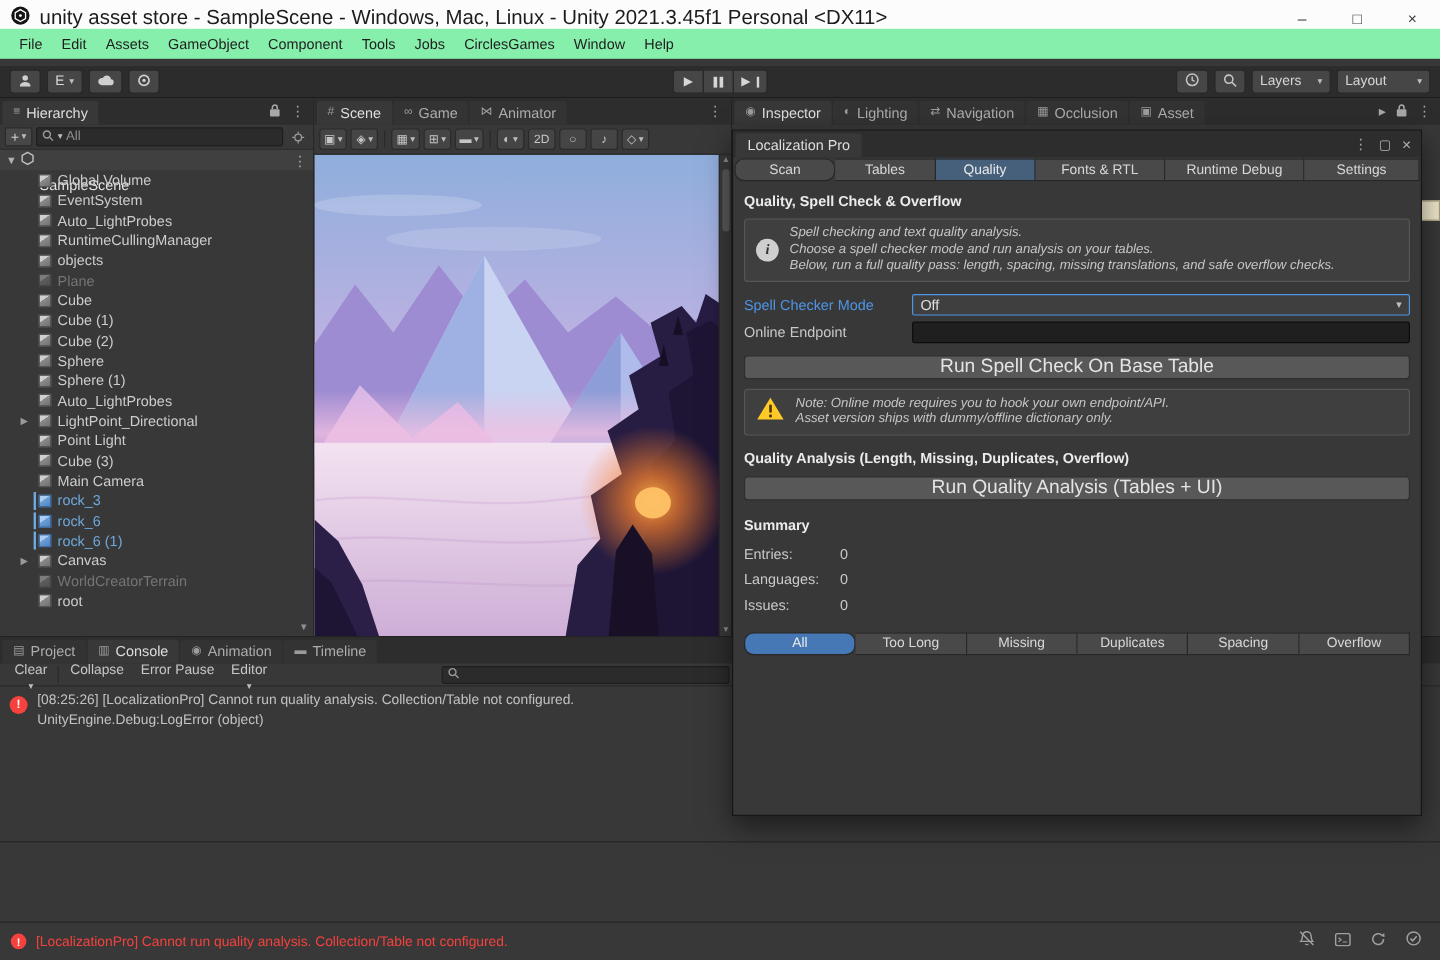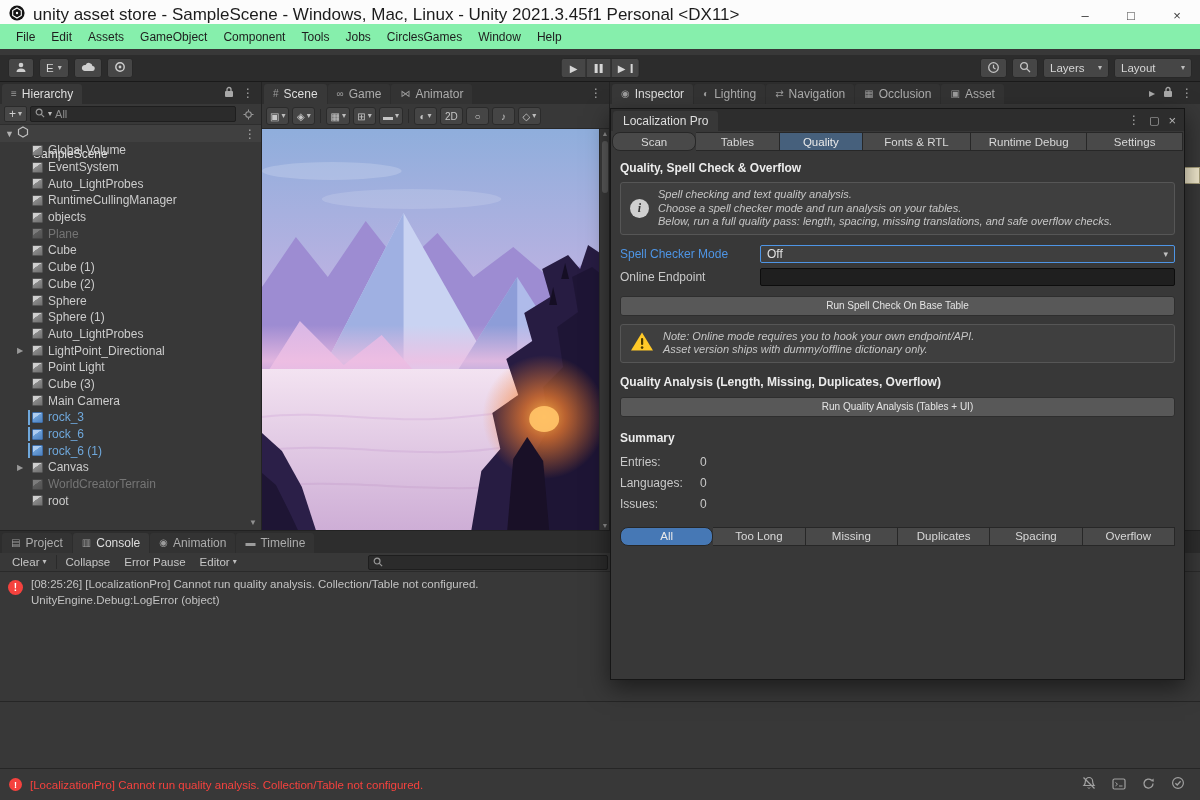--- a/index.html
+++ b/index.html
@@ -123,32 +123,32 @@
     font-family:"Liberation Serif",serif;font-style:italic;}
   .help-lines{font-size:11px;line-height:13.6px;color:#C6C6C6;font-style:italic;}
   .form-row{display:flex;align-items:center;height:21px;margin-bottom:2px;}
   .form-label{width:140px;font-size:12px;color:#C9C9C9;flex:0 0 auto;}
   .form-label.blue{color:var(--accent-blue,#5599E0);}
   .dropdown{flex:1;height:18px;background:#3F3F3F;border:1px solid var(--accent-blue,#4A90E2);
     border-radius:2px;display:flex;align-items:center;padding:0 6px;font-size:12px;color:#E0E0E0;}
   .dropdown .caret{margin-left:auto;font-size:9px;color:#C0C0C0;}
   .text-field{flex:1;height:18px;background:#1F1F1F;border:1px solid #0D0D0D;border-radius:2px;}
   .wide-btn{height:20px;background:#585858;border:1px solid #2E2E2E;border-radius:3px;color:#E4E4E4;
-    font-size:10px;display:flex;align-items:center;justify-content:center;margin:8px 0;}
+    font-size:16px;display:flex;align-items:center;justify-content:center;margin:8px 0;}
   .sum-title{margin-top:14px;}
   .sum-row{display:flex;height:21px;align-items:center;font-size:12px;color:#C9C9C9;}
   .sum-label{width:80px;}
 
   
   .bottom{position:absolute;left:0;top:530px;width:1200px;height:238px;background:#383838;
     border-top:1px solid #222222;}
   .con-toolbar{position:absolute;top:22px;left:0;right:0;height:19px;background:#383838;
     border-bottom:1px solid #2A2A2A;display:flex;align-items:center;padding:0 5px;
     font-size:11.5px;color:#C6C6C6;}
-  .con-btn{display:flex;align-items:center;gap:3px;padding:0 7px;height:19px;}
+  .con-btn{display:flex;align-items:center;gap:3px;padding:0 7px;height:19px;flex-direction:column;}
   .con-search{position:absolute;left:368px;top:2px;width:240px;height:15px;background:#2B2B2B;
     border:1px solid #1E1E1E;border-radius:2px;display:flex;align-items:center;padding:0 4px;gap:3px;}
   .con-list{position:absolute;top:41px;left:0;right:0;height:129px;overflow:hidden;}
   .con-entry{display:flex;align-items:flex-start;gap:8px;padding:5px 8px;}
   .err-badge{width:15px;height:15px;border-radius:50%;background:var(--error-red,#F5423E);color:#fff;
     font-size:10px;font-weight:700;display:flex;align-items:center;justify-content:center;
     flex:0 0 auto;margin-top:3px;}
   .con-lines{font-size:11.5px;color:#C2C2C2;line-height:15.5px;}
   .con-split{position:absolute;top:170px;left:0;right:0;border-top:1px solid #262626;}
 

